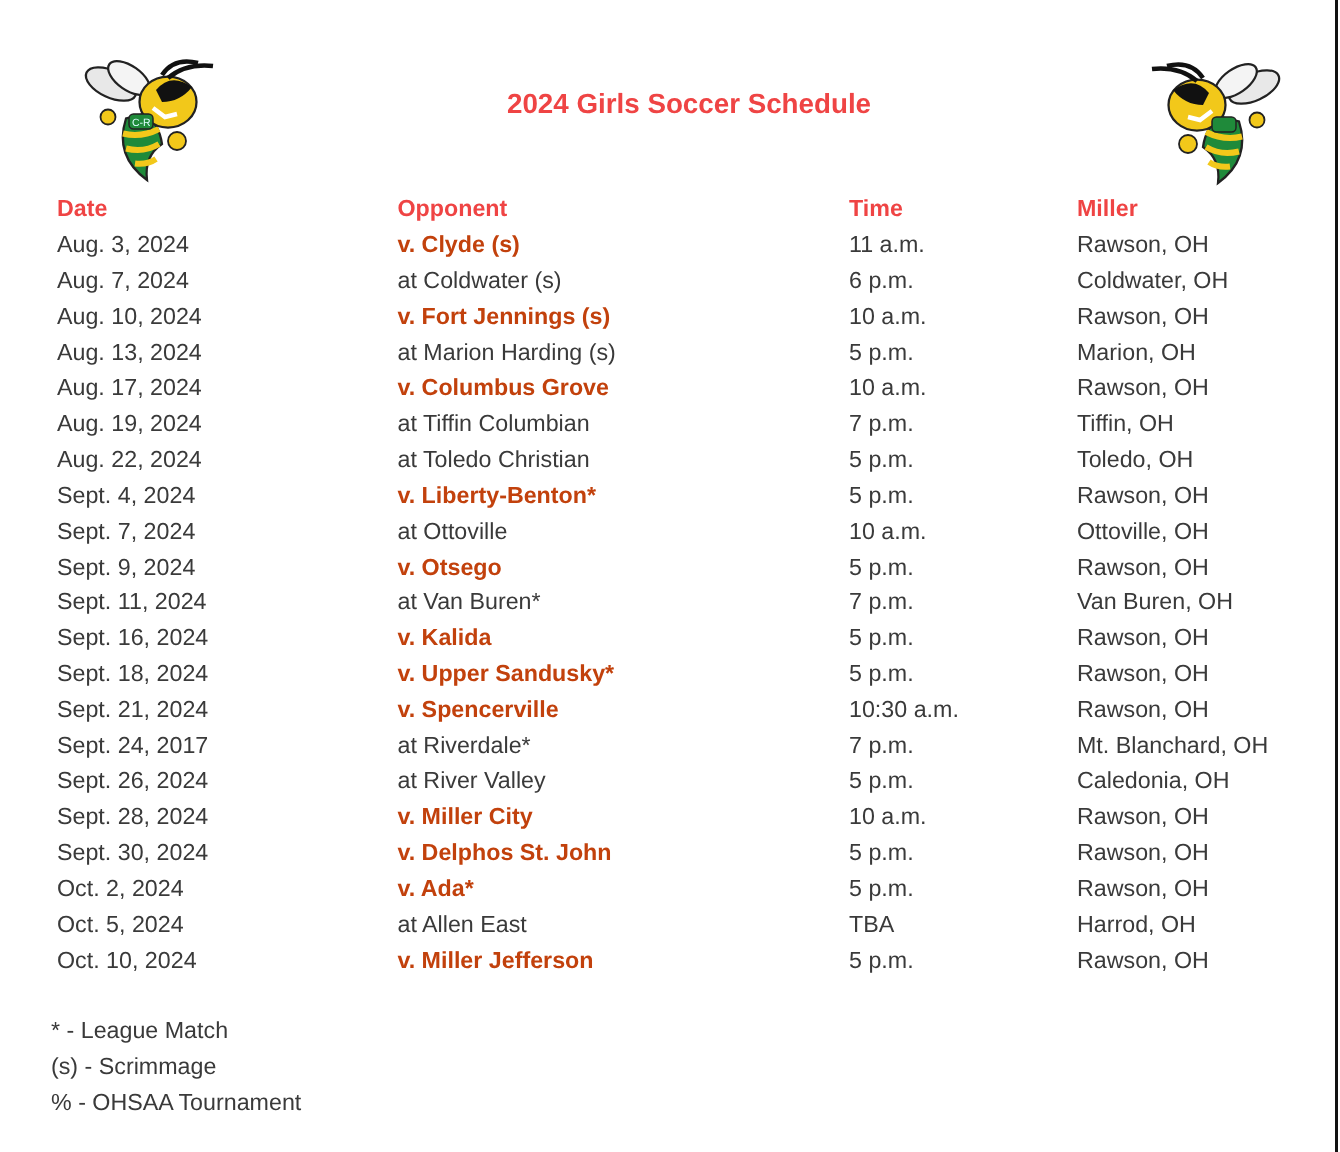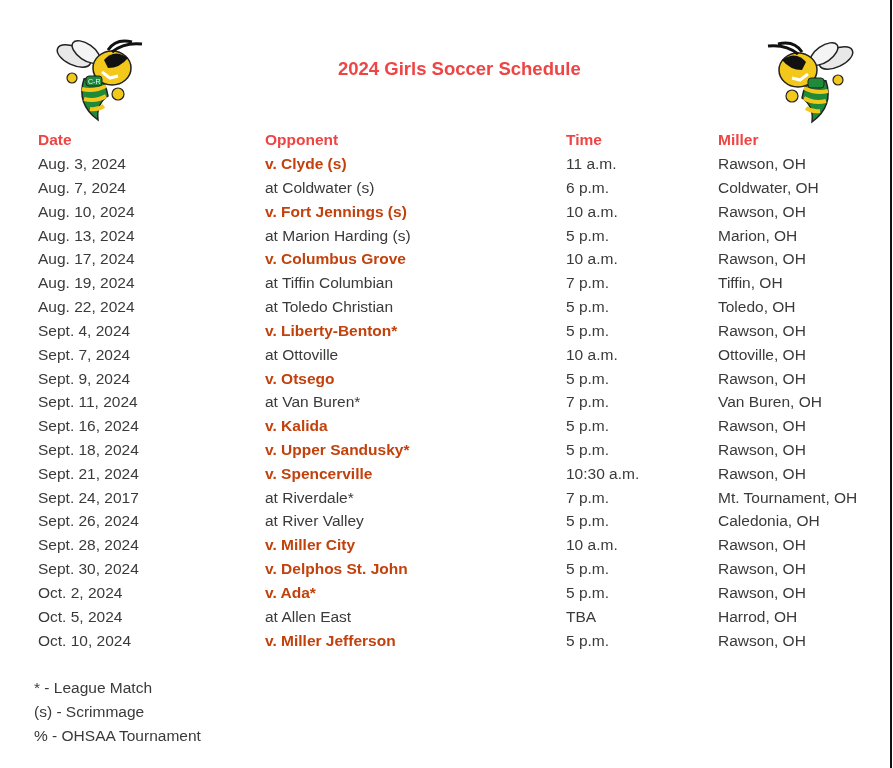--- a/index.html
+++ b/index.html
@@ -152,21 +152,21 @@
   <div class="row" style="top:465px">
       <span class="cell c-date">Sept. 21, 2024</span>
       <span class="cell c-opp bold">v. Spencerville</span>
       <span class="cell c-time">10:30 a.m.</span>
       <span class="cell c-place">Rawson, OH</span>
     </div>
   <div class="row" style="top:489px">
       <span class="cell c-date">Sept. 24, 2017</span>
       <span class="cell c-opp">at Riverdale*</span>
       <span class="cell c-time">7 p.m.</span>
-      <span class="cell c-place">Mt. Tournament, OH</span>
+      <span class="cell c-place">Mt. Blanchard, OH</span>
     </div>
   <div class="row" style="top:512px">
       <span class="cell c-date">Sept. 26, 2024</span>
       <span class="cell c-opp">at River Valley</span>
       <span class="cell c-time">5 p.m.</span>
       <span class="cell c-place">Caledonia, OH</span>
     </div>
   <div class="row" style="top:536px">
       <span class="cell c-date">Sept. 28, 2024</span>
       <span class="cell c-opp bold">v. Miller City</span>

